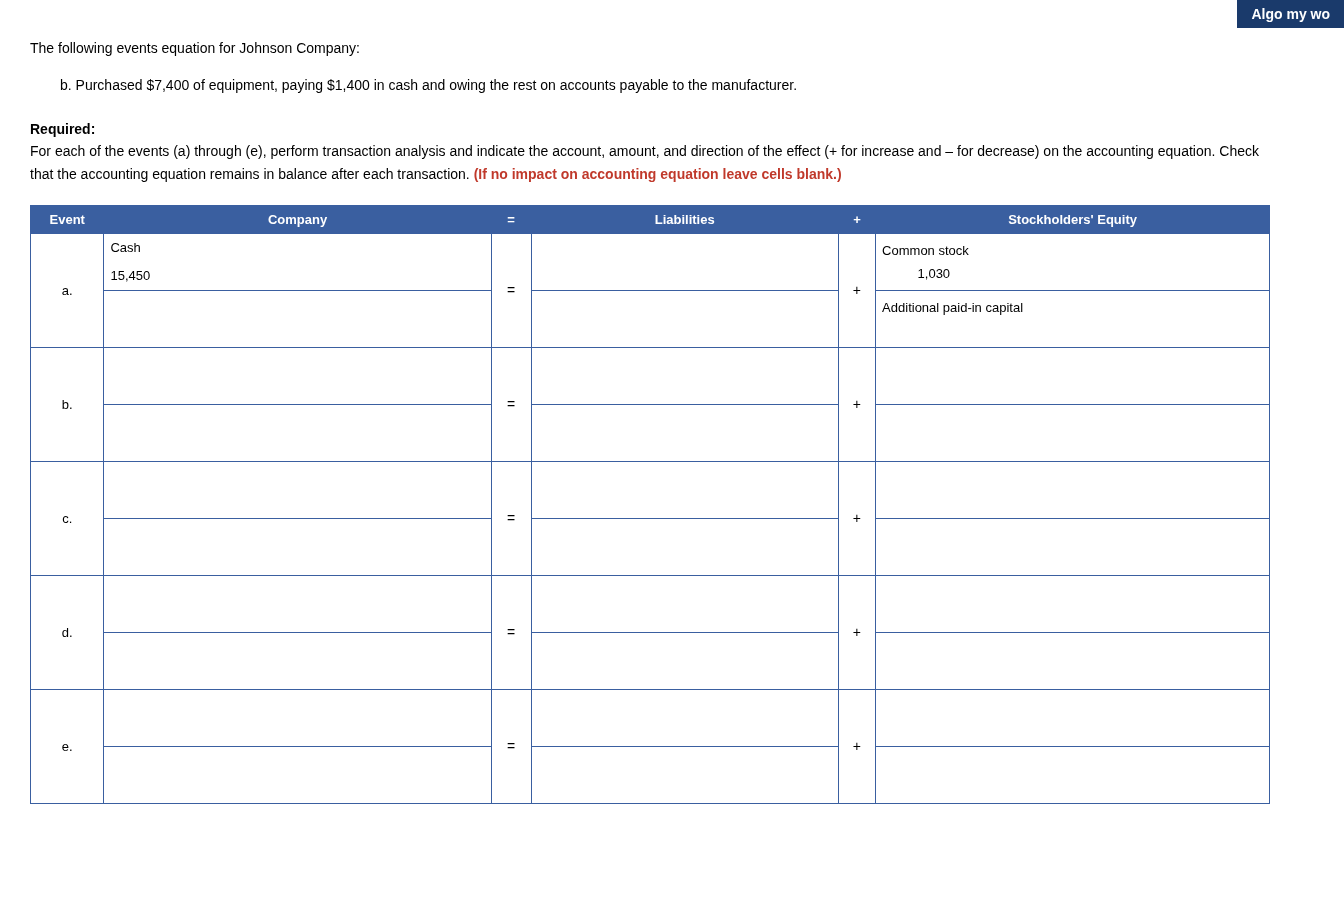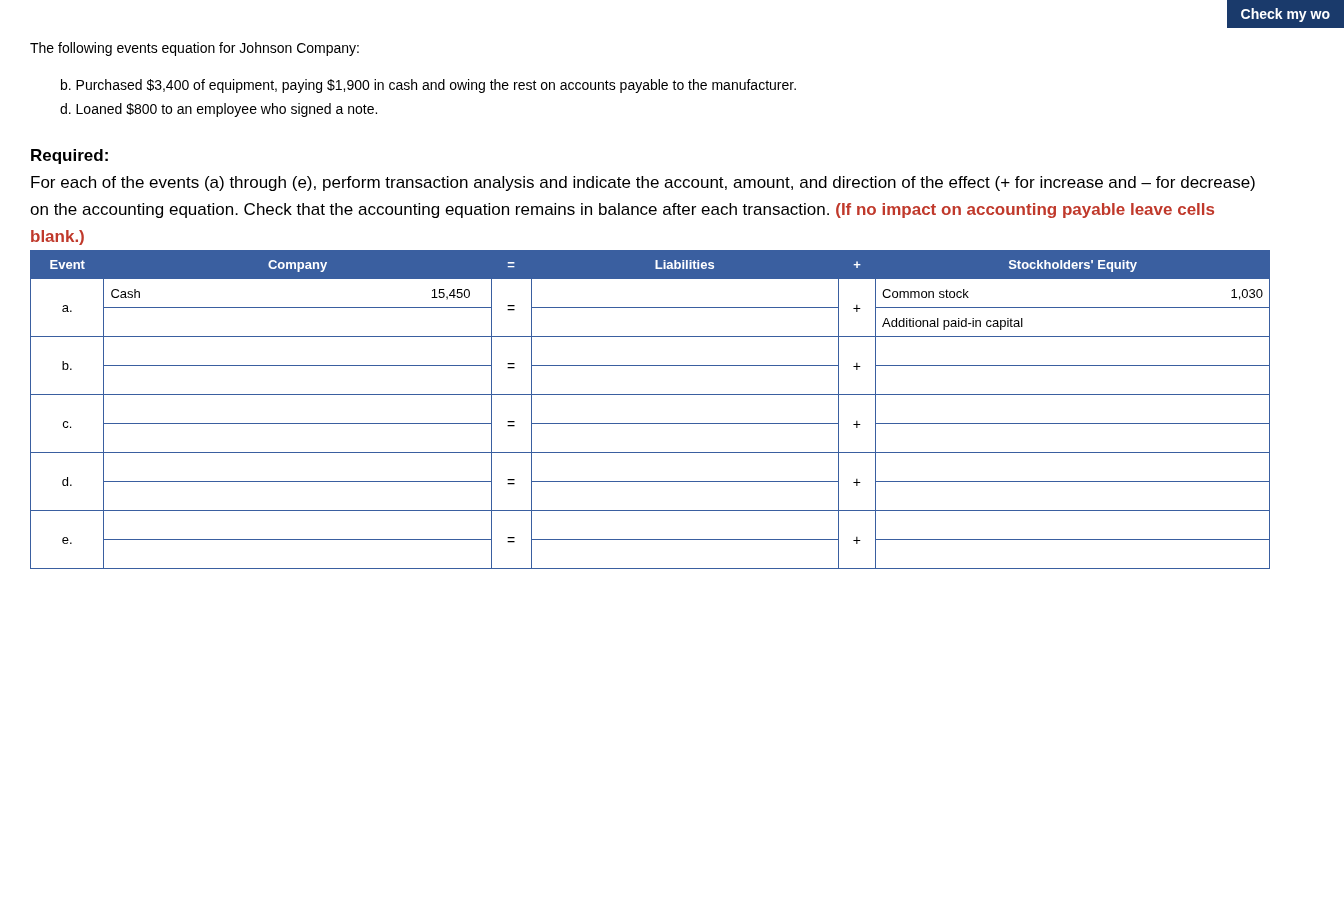--- a/index.html
+++ b/index.html
@@ -33,21 +33,22 @@
       margin-bottom: 18px;
       font-size: 14px;
     }
     .events-list {
       margin-left: 30px;
       margin-bottom: 20px;
       line-height: 1.7;
       font-size: 14px;
     }
     .required-section {
-      font-size: 17px;
+      margin-bottom: 20px;
+      font-size: 14px;
       line-height: 1.6;
     }
     .required-section .req-label {
       font-weight: bold;
     }
     .required-section .highlight {
       color: #c0392b;
       font-weight: bold;
     }
     
@@ -100,20 +101,21 @@
     .liabilities-col {
       width: 230px;
     }
     .se-col {
       width: 295px;
     }
     
     .section-inner {
       display: flex;
       width: 100%;
+      flex-direction: column;
     }
     .section-inner .text-part {
       flex: 1;
       border-right: 1.5px solid #3a5fa0;
       padding: 4px 6px;
       min-height: 28px;
       min-width: 0;
     }
     .section-inner .num-part {
       width: 75px;
@@ -125,36 +127,35 @@
     .group-td {
       padding: 0 !important;
     }
     table.accounting-table {
       table-layout: fixed;
     }
   </style>
 </head>
 <body>
 
-<div class="top-bar">Check my wo</div>
+<div class="top-bar">Algo my wo</div>
 
 <div class="main-content">
 
 
   <p class="intro-text">The following events equation for Johnson Company:</p>
 
   <div class="events-list">
-    <div>b. Purchased $3,400 of equipment, paying $1,900 in cash and owing the rest on accounts payable to the manufacturer.</div>
-    <div>d. Loaned $800 to an employee who signed a note.</div>
+    <div>b. Purchased $7,400 of equipment, paying $1,400 in cash and owing the rest on accounts payable to the manufacturer.</div>
   </div>
 
   <div class="required-section">
     <span class="req-label">Required:</span><br>
     <span>For each of the events (a) through (e), perform transaction analysis and indicate the account, amount, and direction of the effect (+ for increase and – for decrease) on the accounting equation. Check that the accounting equation remains in balance after each transaction.</span>
-    <span class="highlight">(If no impact on accounting payable leave cells blank.)</span>
+    <span class="highlight">(If no impact on accounting equation leave cells blank.)</span>
   </div>
 
   <table class="accounting-table">
     <colgroup>
       <col style="width:55px">
       <col style="width:290px">
       <col style="width:30px">
       <col style="width:230px">
       <col style="width:28px">
       <col style="width:295px">
@@ -168,21 +169,21 @@
         <th>+</th>
         <th>Stockholders' Equity</th>
       </tr>
     </thead>
     <tbody id="table-body">
     <tr class="data-row">
           <td class="event-col" rowspan="2">a.</td>
           <td class="group-td assets-col" style="padding: 0px;">
             <div class="section-inner">
               <input type="text" class="text-part" value="Cash" style="border: none; outline: none; width: 100%; padding: 4px 6px; font-size: 13px; font-family: Arial, sans-serif; flex: 1 1 0%; min-width: 0px;">
-              <input type="text" class="num-part" value="15,450" style="border: none; outline: none; width: 80px; padding: 4px 6px; font-size: 13px; font-family: Arial, sans-serif; text-align: center;">
+              <input type="text" class="num-part" value="15,450" style="border: none; outline: none; width: 80px; padding: 4px 6px; font-size: 13px; font-family: Arial, sans-serif; text-align: left;">
             </div>
           </td>
           <td class="eq-col" rowspan="2">=</td>
           <td class="group-td liabilities-col" style="padding: 0px;">
             <div class="section-inner">
               <input type="text" style="border: none; outline: none; flex: 1 1 0%; min-width: 0px; padding: 4px 6px; font-size: 13px; font-family: Arial, sans-serif;">
               <input type="text" style="border: none; outline: none; width: 80px; padding: 4px 6px; font-size: 13px; font-family: Arial, sans-serif; text-align: right;">
             </div>
           </td>
           <td class="plus-col" rowspan="2">+</td>

